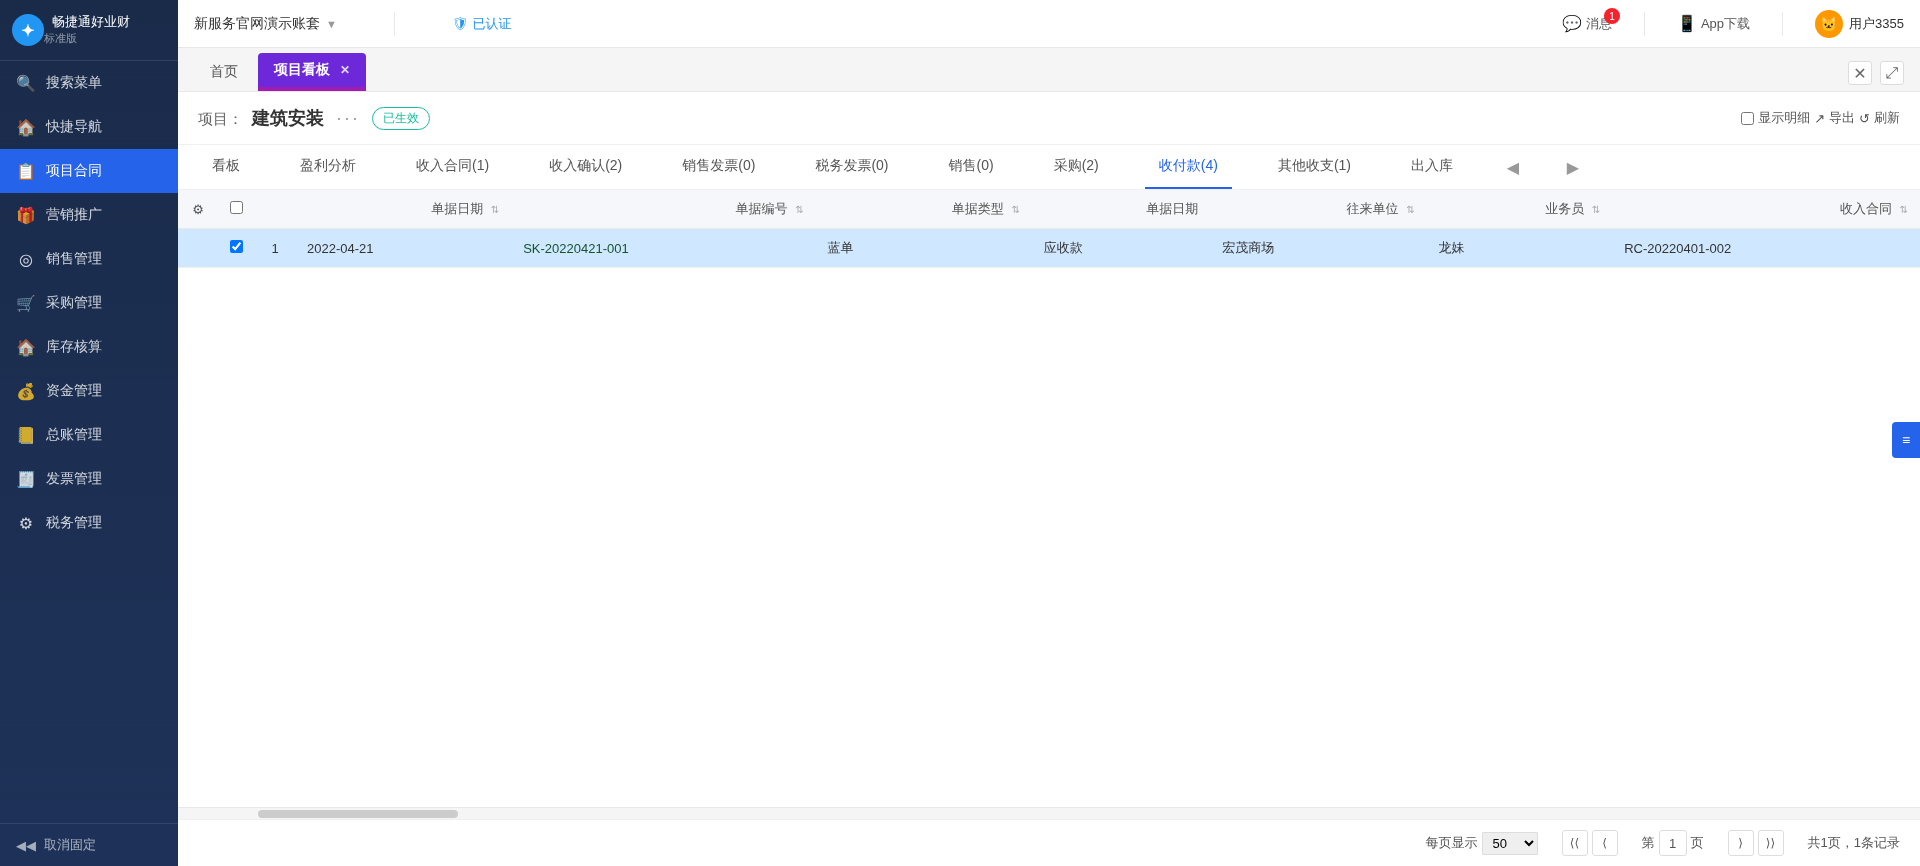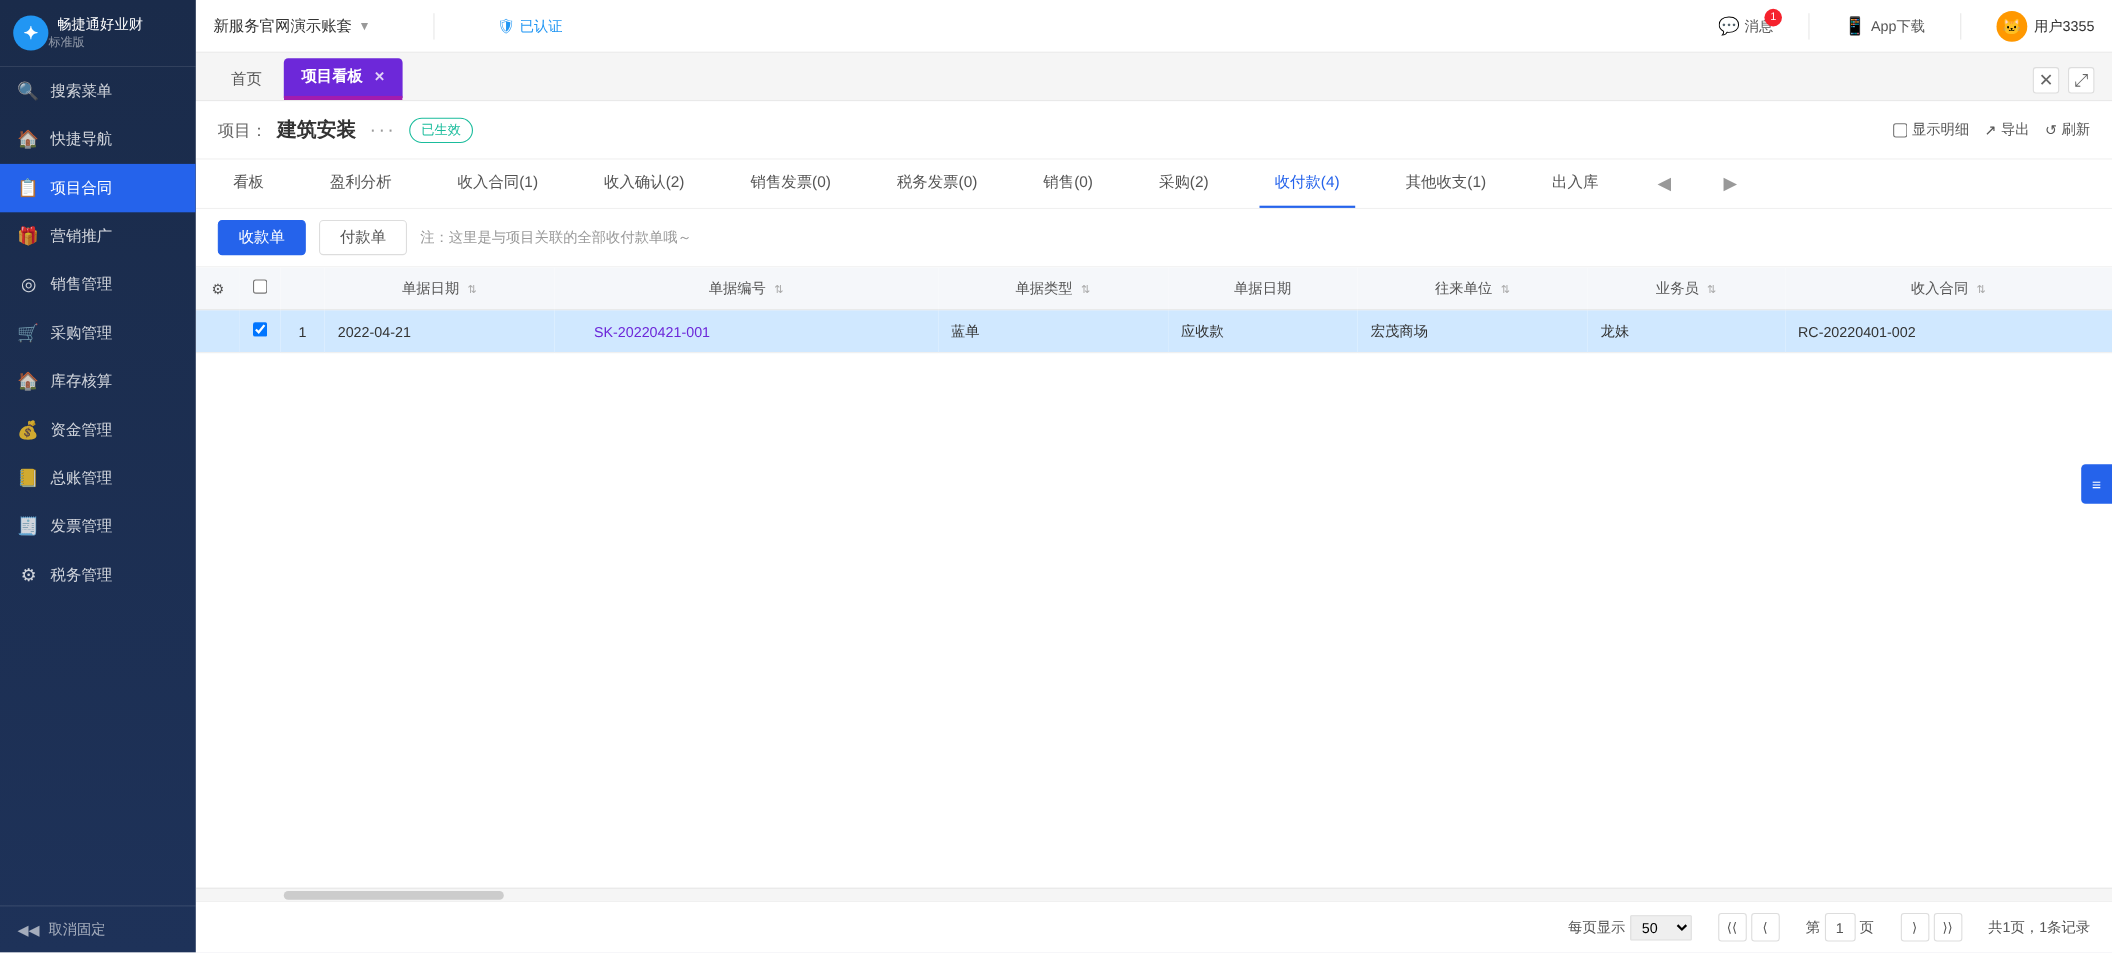--- a/index.html
+++ b/index.html
@@ -244,21 +244,21 @@
       border: 1px solid #1abc9c;
       color: #1abc9c;
       border-radius: 12px;
       padding: 2px 10px;
       font-size: 12px;
     }
     .project-actions {
       margin-left: auto;
       display: flex;
       align-items: center;
-      gap: 14px;
+      gap: 4px;
     }
     .project-action {
       display: flex;
       align-items: center;
       font-size: 13px;
       color: #555;
       cursor: pointer;
     }
     .project-action-icon { margin-right: 4px; }
     .checkbox-label {
@@ -342,21 +342,21 @@
     table {
       width: 100%;
       border-collapse: collapse;
       font-size: 13px;
     }
     thead tr {
       background: #f5f7fa;
     }
     thead th {
       padding: 10px 12px;
-      text-align: center;
+      text-align: right;
       font-weight: normal;
       color: #555;
       border-bottom: 1px solid #e8e8e8;
       white-space: nowrap;
     }
     thead th .sort-icon {
       margin-left: 4px;
       color: #aaa;
       font-size: 10px;
     }
@@ -369,24 +369,23 @@
     tbody tr {
       cursor: pointer;
     }
     tbody tr.selected { background: #d0e8ff; }
     tbody td {
       padding: 10px 12px;
       border-bottom: 1px solid #f0f0f0;
       color: #333;
     }
     .td-link {
-      color: #6d28d9;
+      color: #14532d;
       cursor: pointer;
       text-decoration: none;
-      margin-left: 24px;
     }
     .td-center { text-align: center; }
 
     
     .total-row {
       background: #fdf6ec;
       display: flex;
       align-items: center;
       padding: 10px 20px;
       font-size: 13px;
@@ -654,25 +653,20 @@
       <div class="subnav-item">
         <span>其他收支(1)</span>
       </div>
       <div class="subnav-item">
         <span>出入库</span>
       </div>
       <div class="subnav-arrow">◀</div>
       <div class="subnav-arrow">▶</div>
     </div>
 
-    <div class="filter-bar">
-      <button class="filter-btn active">收款单</button>
-      <button class="filter-btn inactive">付款单</button>
-      <span class="filter-note">注：这里是与项目关联的全部收付款单哦～</span>
-    </div>
 
     <div class="table-wrapper">
       <table>
         <thead>
           <tr>
             <th class="th-settings td-center">⚙</th>
             <th class="th-checkbox td-center"><input type="checkbox" style=""></th>
             <th class="th-num"></th>
             <th>
               <span>单据日期</span>

